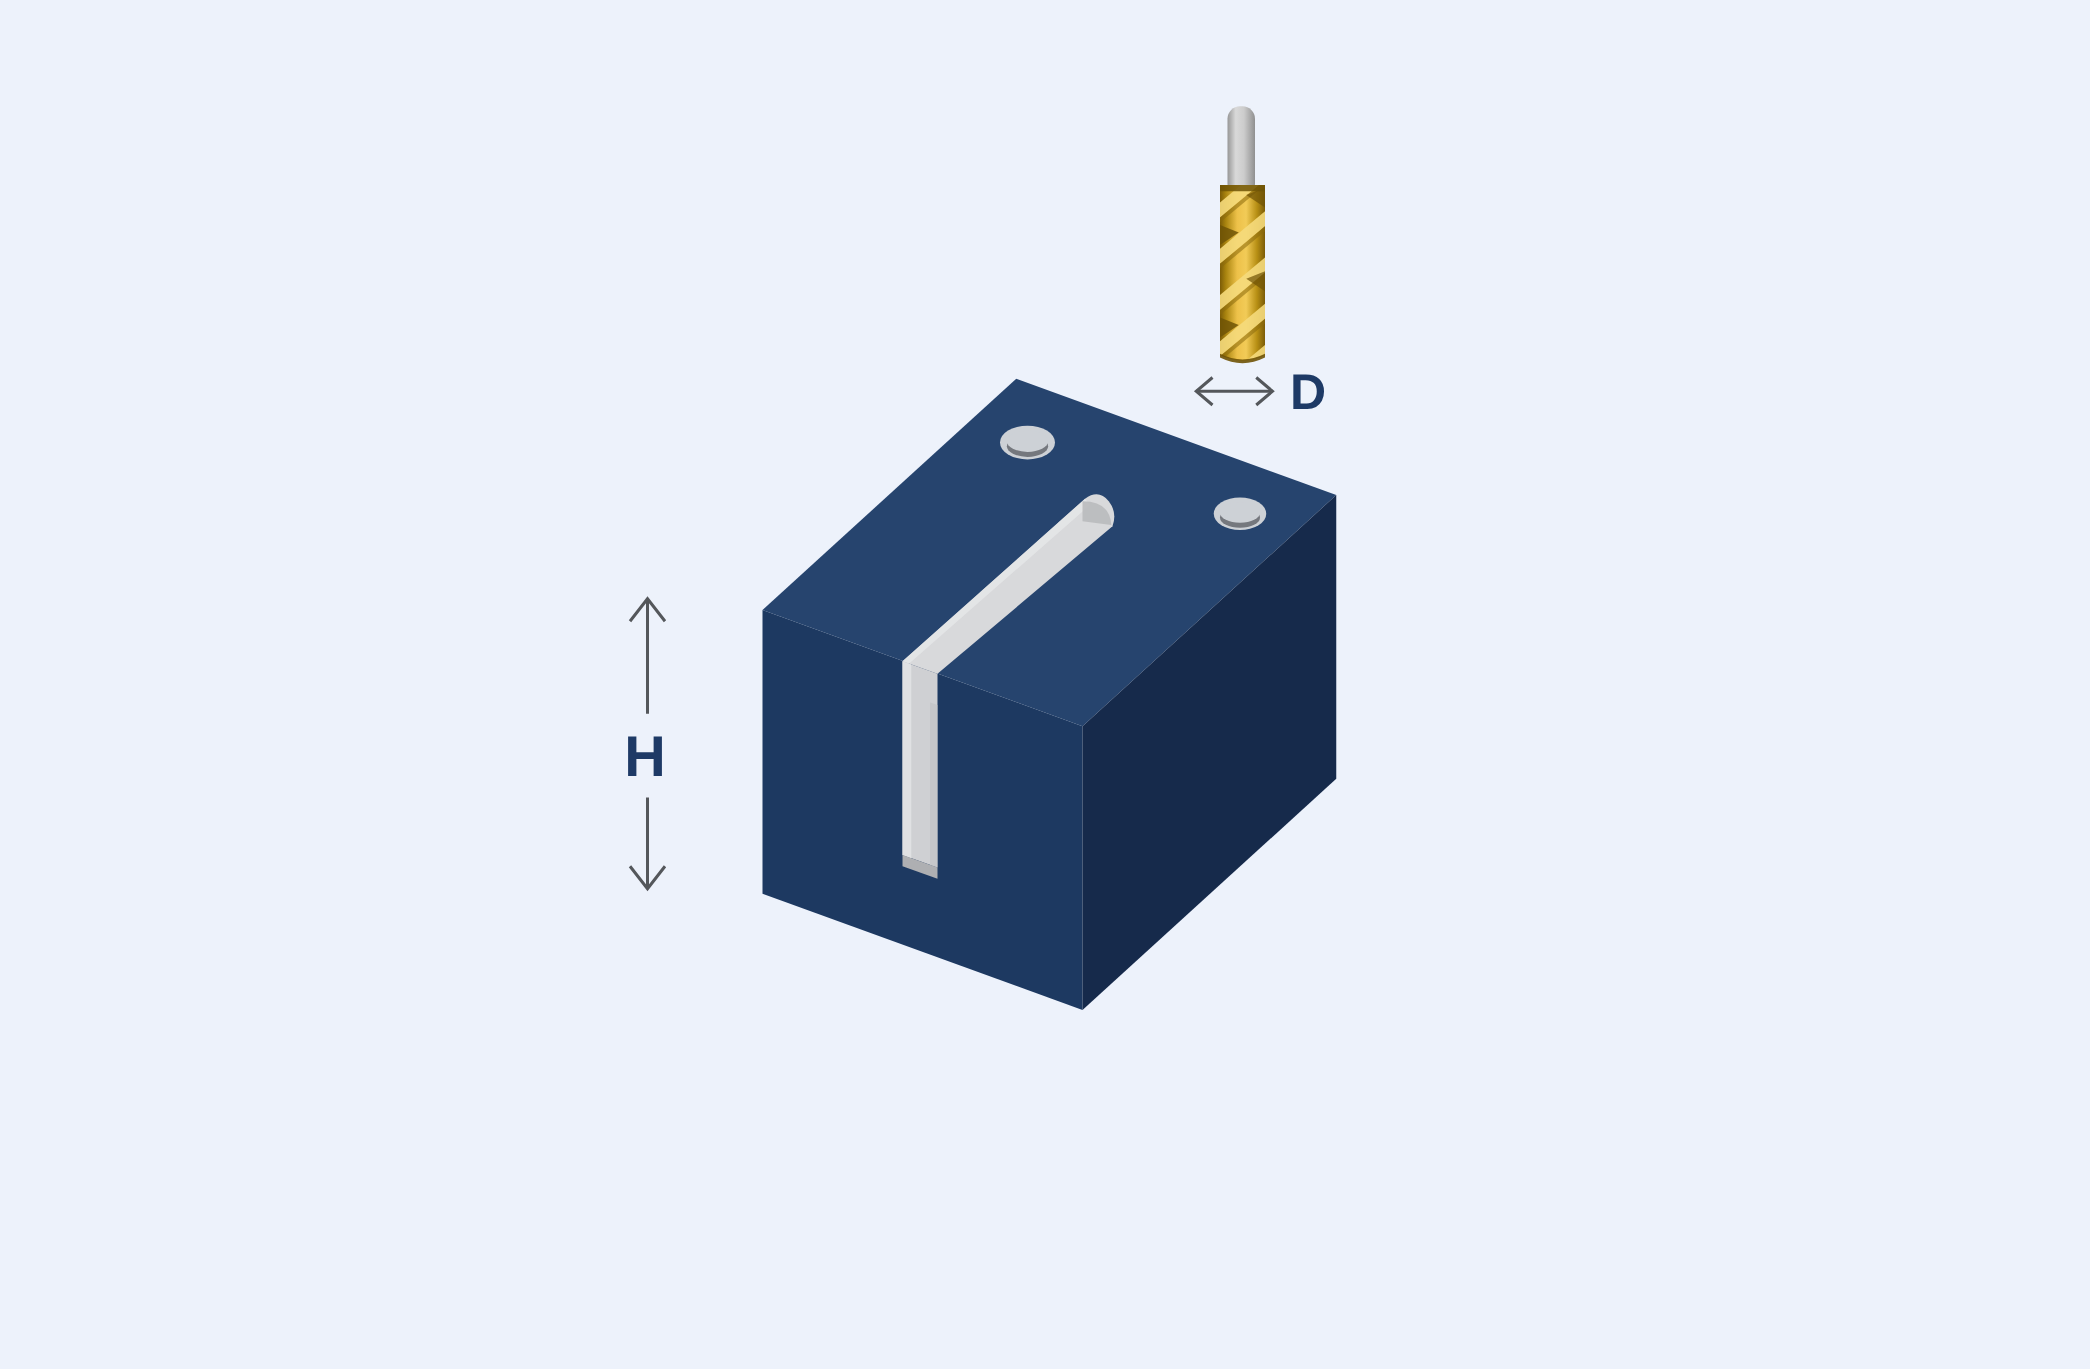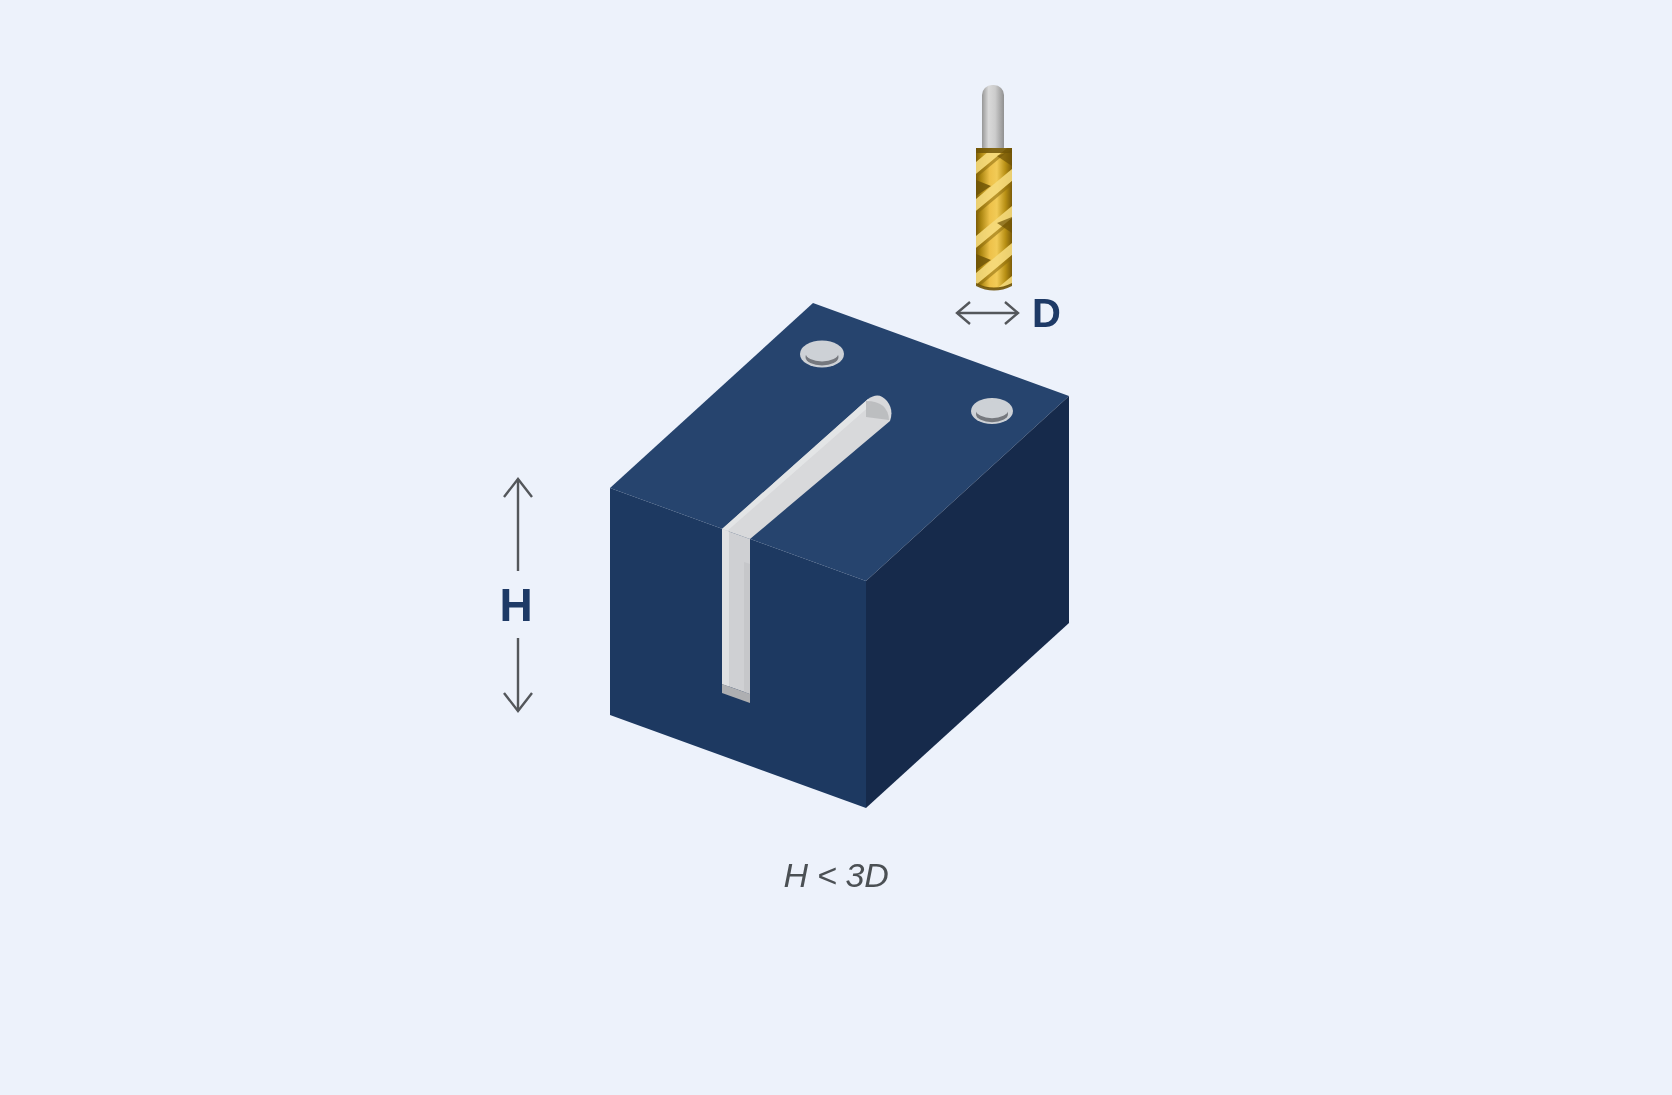--- a/index.html
+++ b/index.html
@@ -128,16 +128,15 @@
     <g stroke="#54575b" stroke-width="2.4" fill="none">
       <line x1="518" y1="479" x2="518" y2="571"></line>
       <path d="M504,497 L518,479 L532,497"></path>
       <line x1="518" y1="638" x2="518" y2="711"></line>
       <path d="M504,693 L518,711 L532,693"></path>
     </g>
     <text class="dim-label" x="516" y="621" font-size="46" text-anchor="middle" fill="#1e3a66">H</text>
   </svg>
 
   <div class="caption">
-    <div>H &lt; 3D</div>
   </div>
 
 </div>
 
 </body></html>

